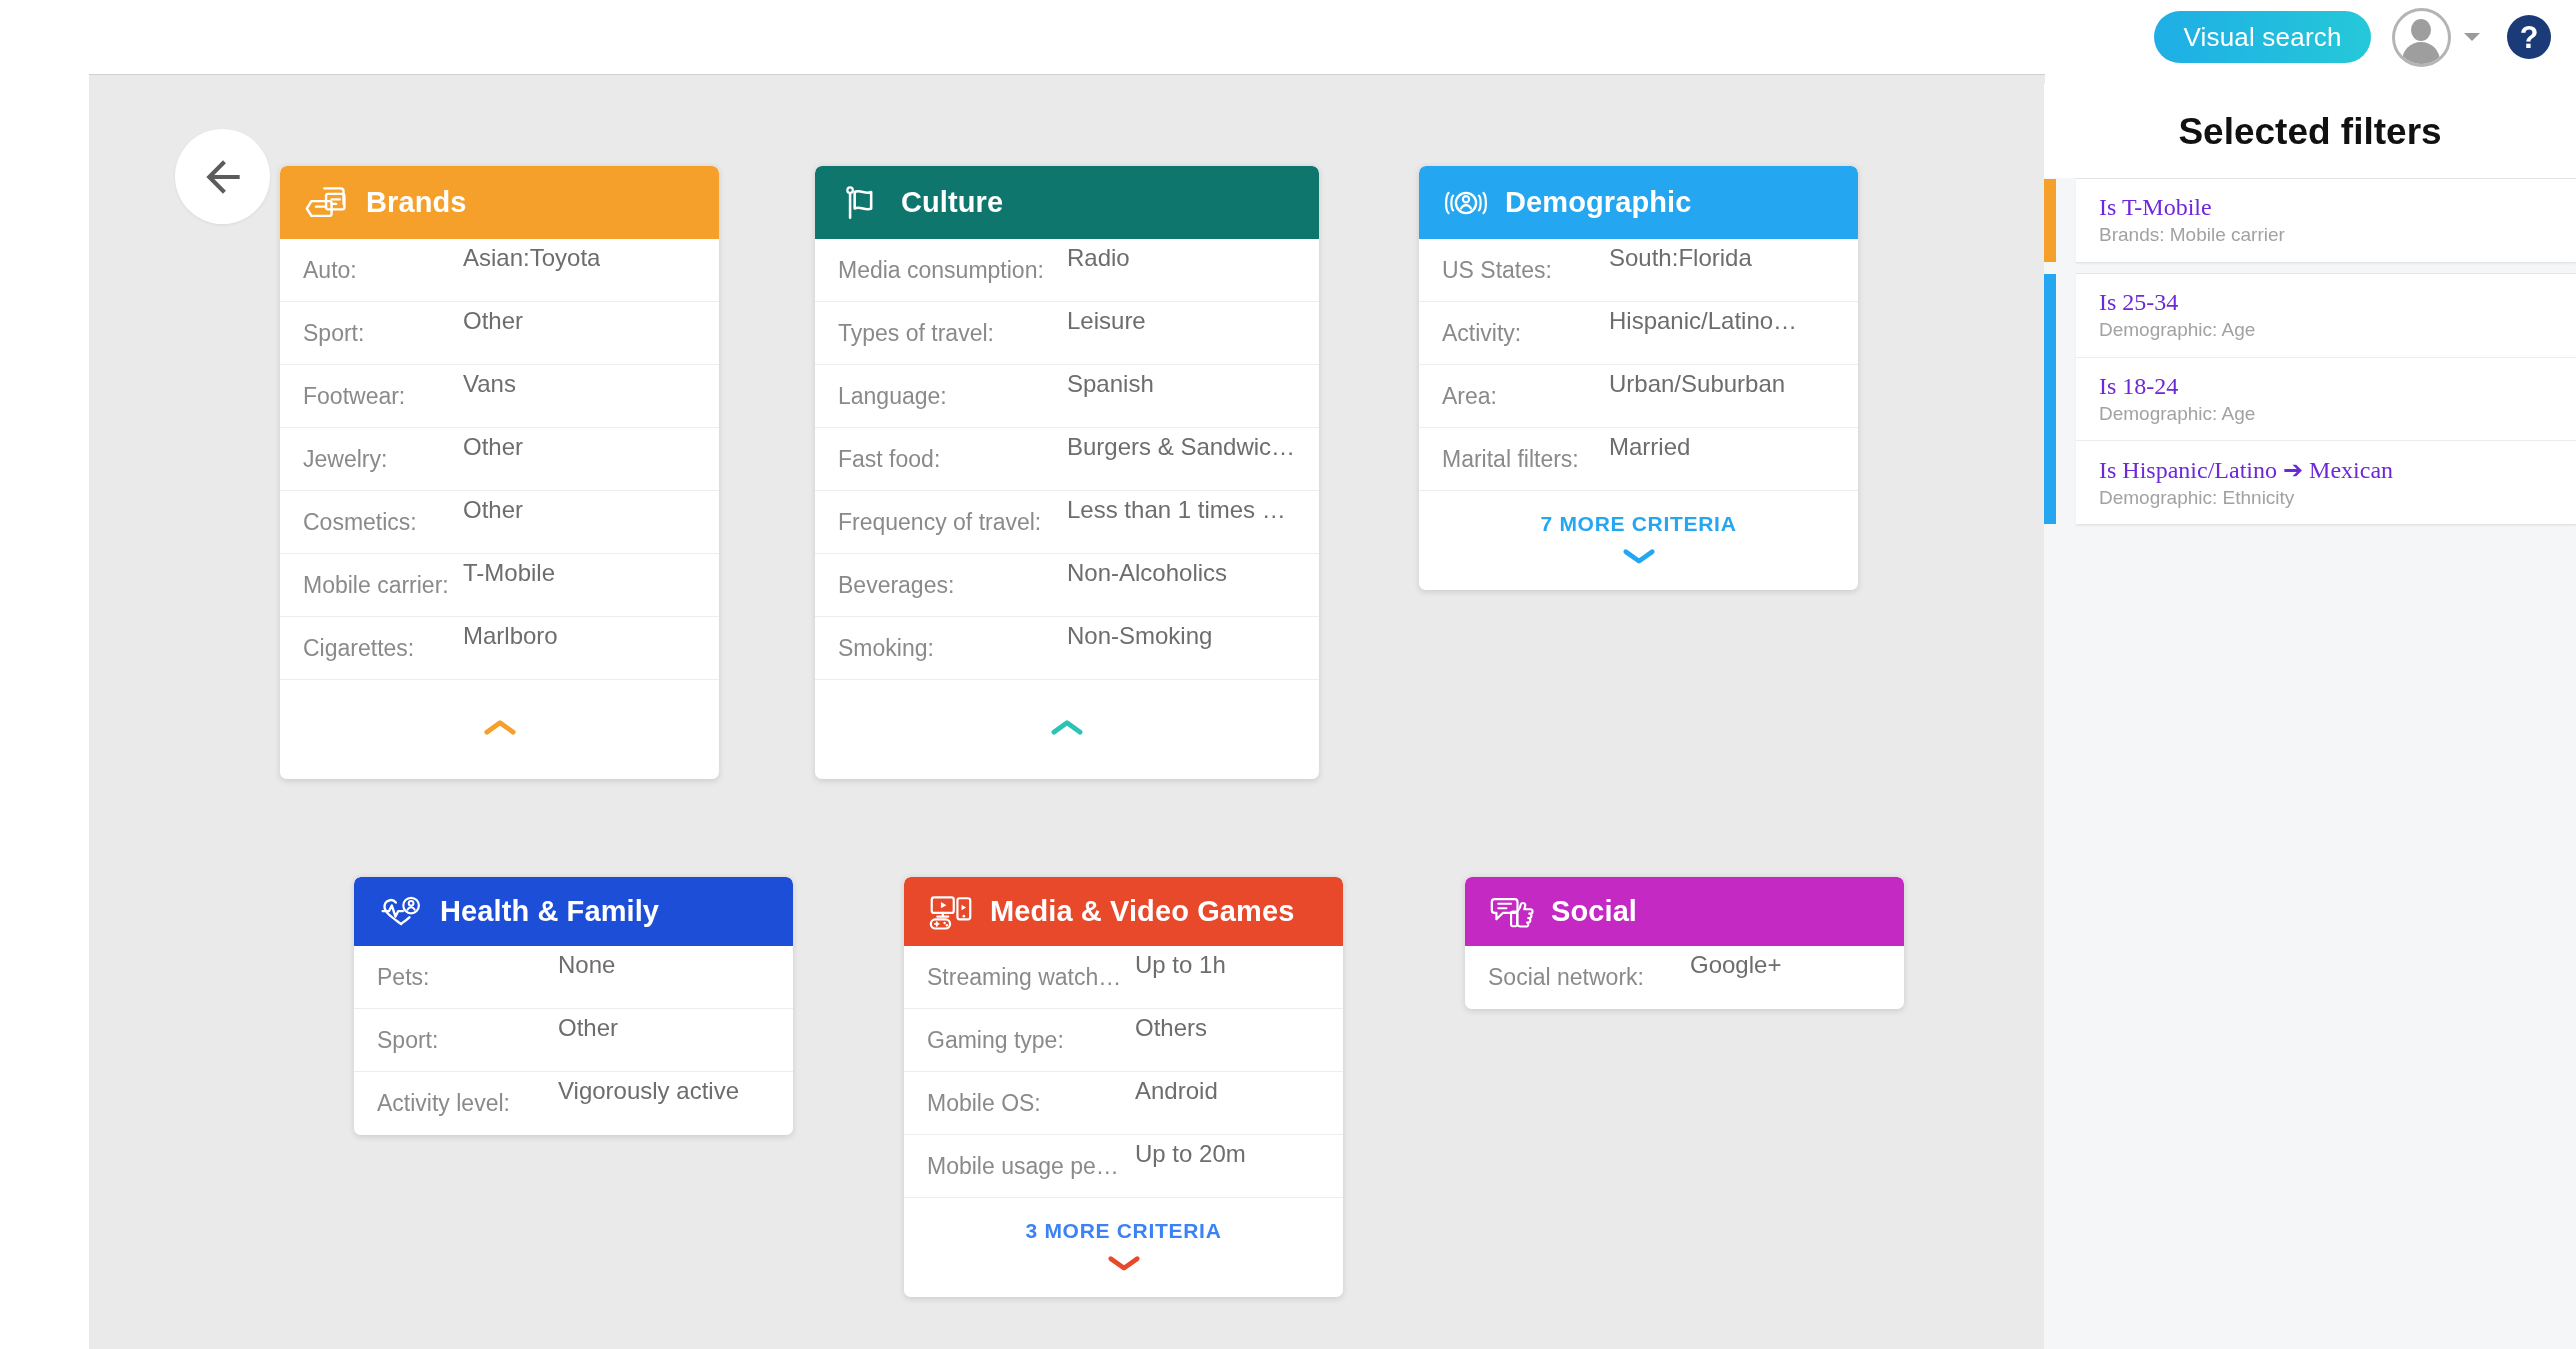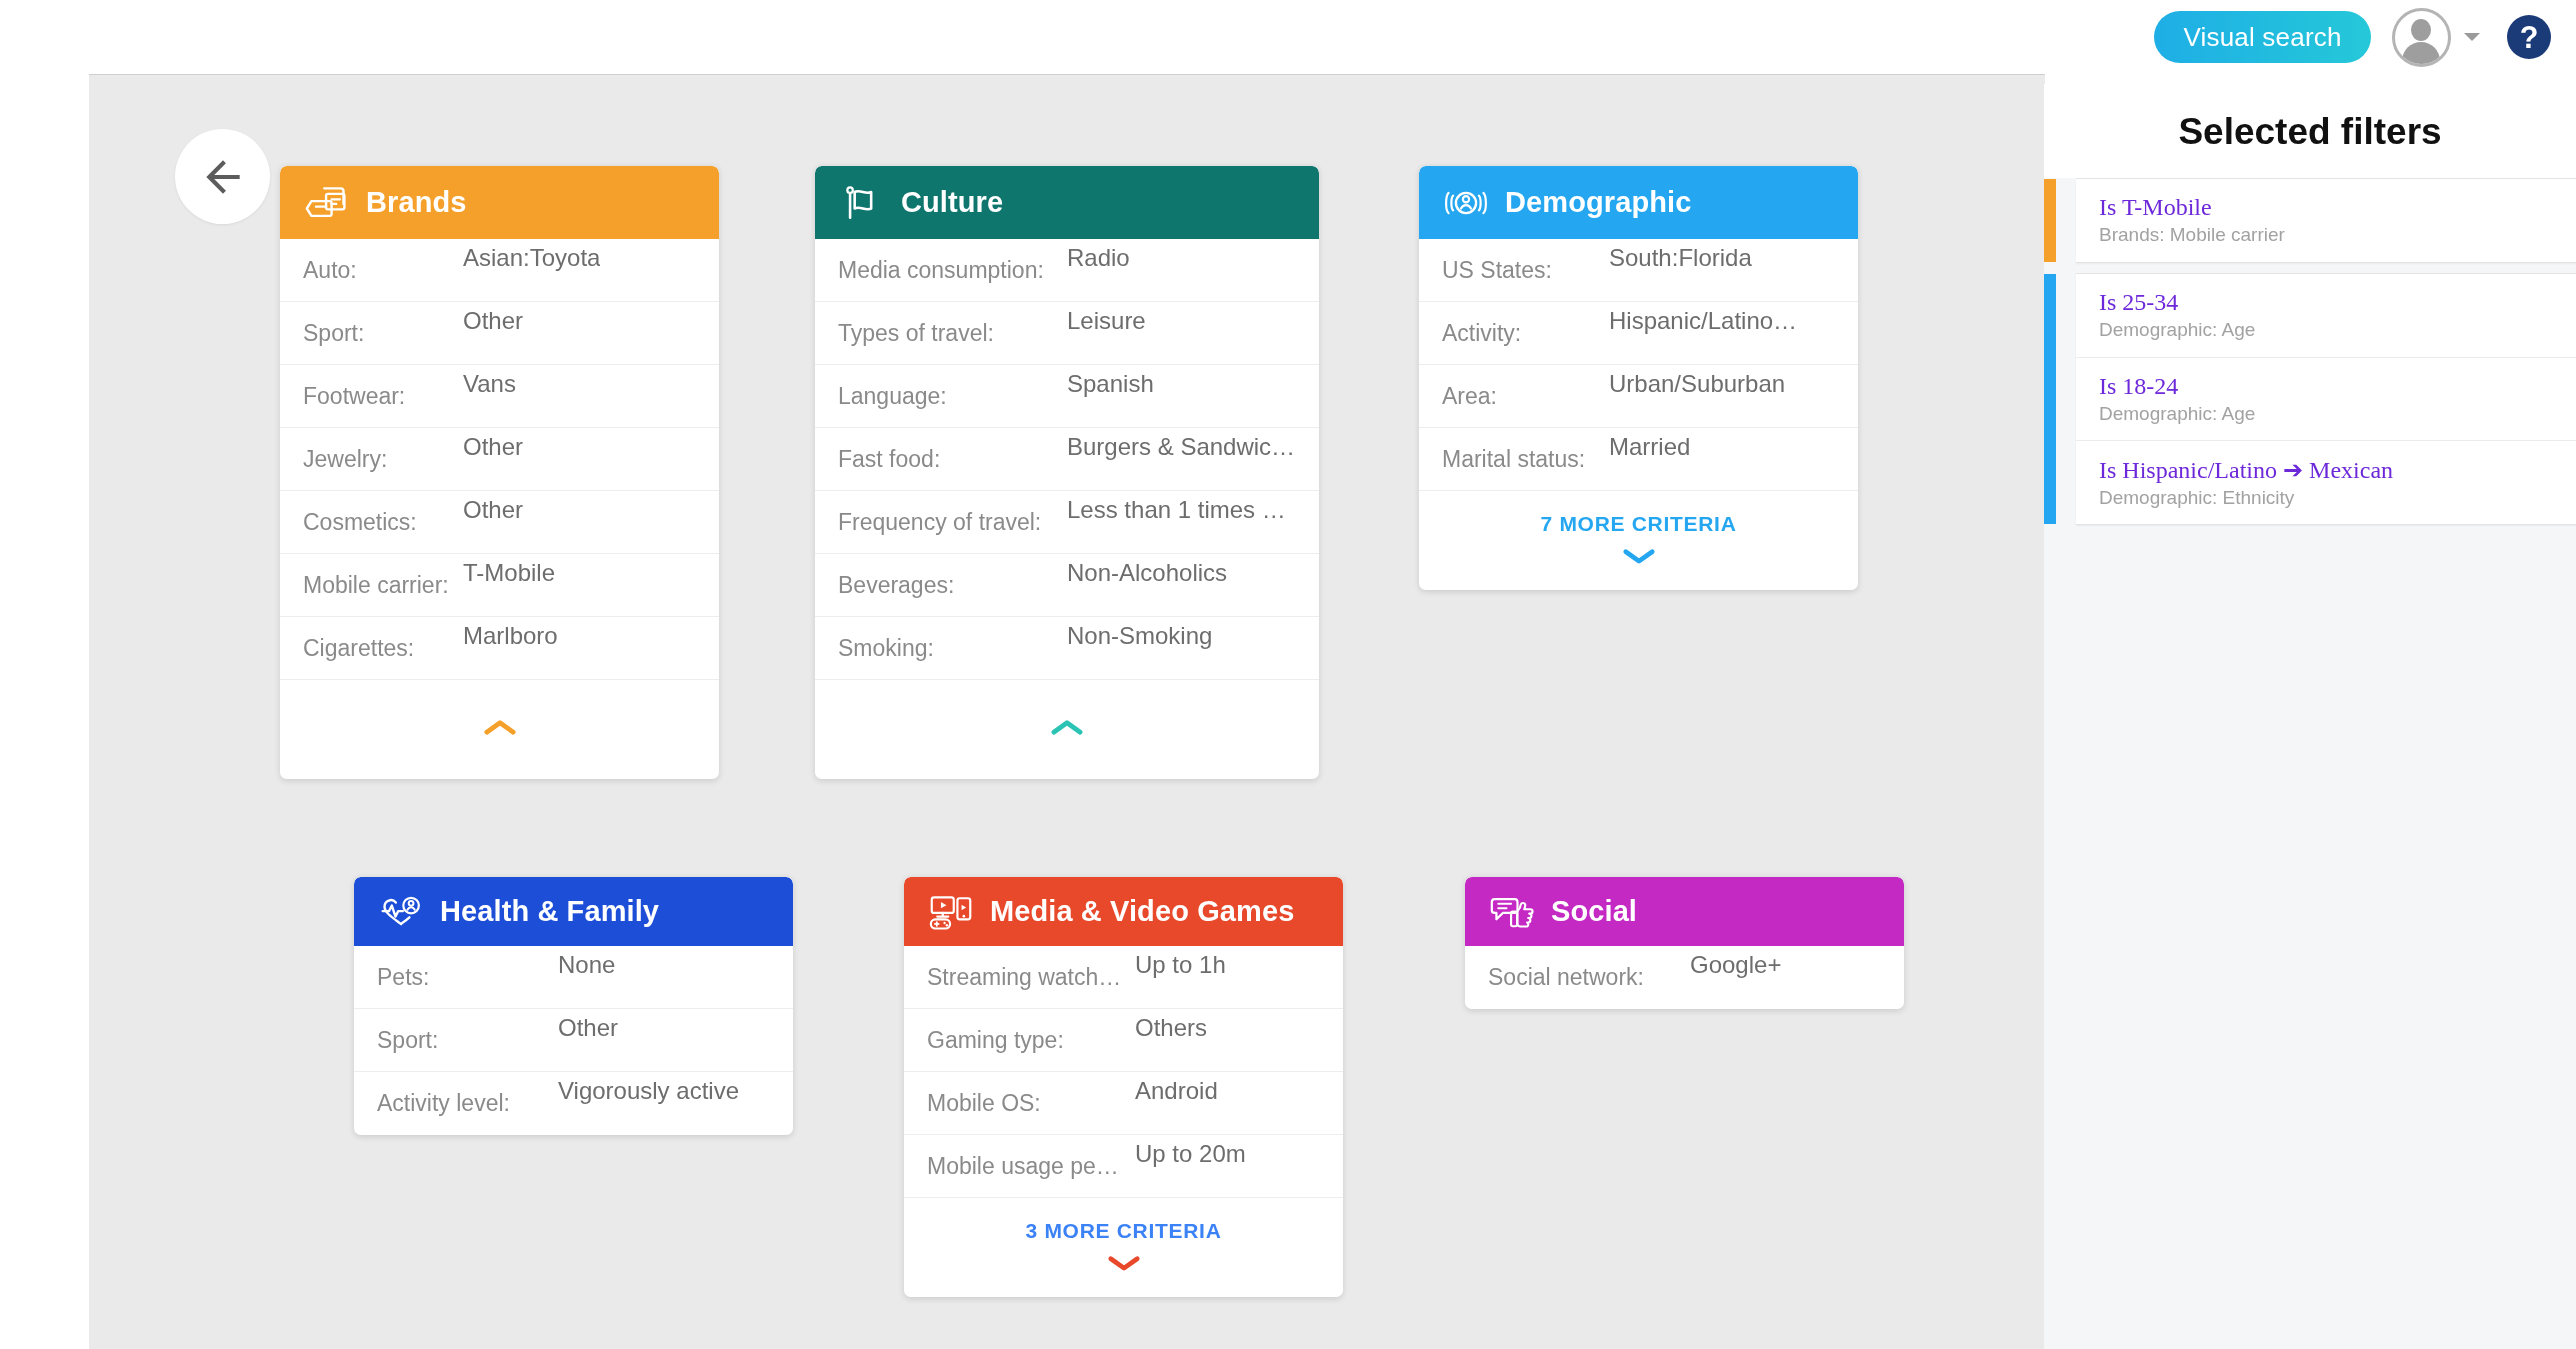--- a/index.html
+++ b/index.html
@@ -293,21 +293,21 @@
         </div>
         <div class="row">
           <div class="k" style="width:167px">Activity:</div>
           <div class="v">Hispanic/Latino…</div>
         </div>
         <div class="row">
           <div class="k" style="width:167px">Area:</div>
           <div class="v">Urban/Suburban</div>
         </div>
         <div class="row">
-          <div class="k" style="width:167px">Marital status:</div>
+          <div class="k" style="width:167px">Marital filters:</div>
           <div class="v">Married</div>
         </div>
       </div>
       <div class="card-footer">
         <div class="more-label" style="color:#25A6F0">7 MORE CRITERIA</div>
         <svg class="chev" width="34" height="19" viewBox="0 0 36 20">
           <path d="M4 6 L18 16 L32 6" fill="none" stroke="#25A6F0" stroke-width="5" stroke-linecap="round" stroke-linejoin="round"></path>
         </svg>
       </div>
     </div>

